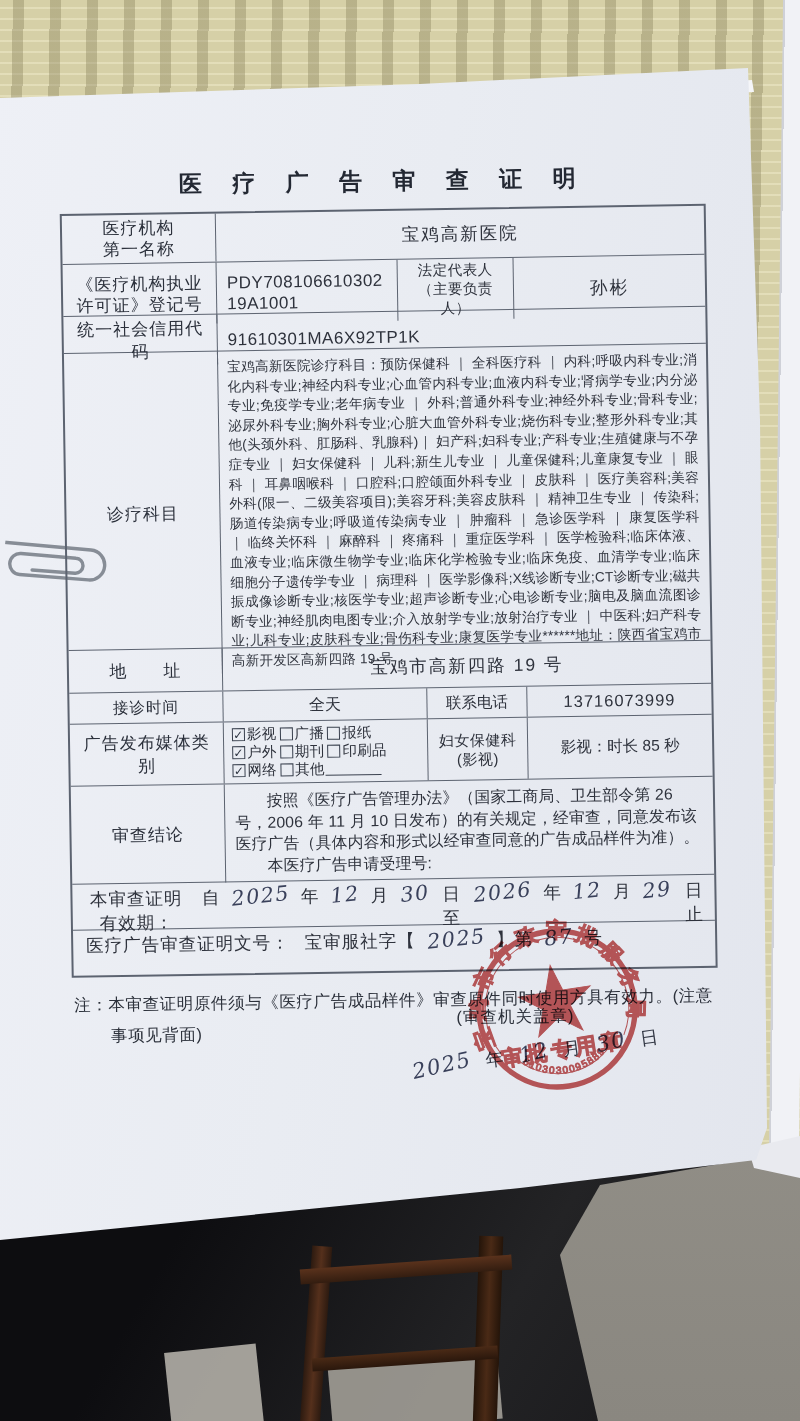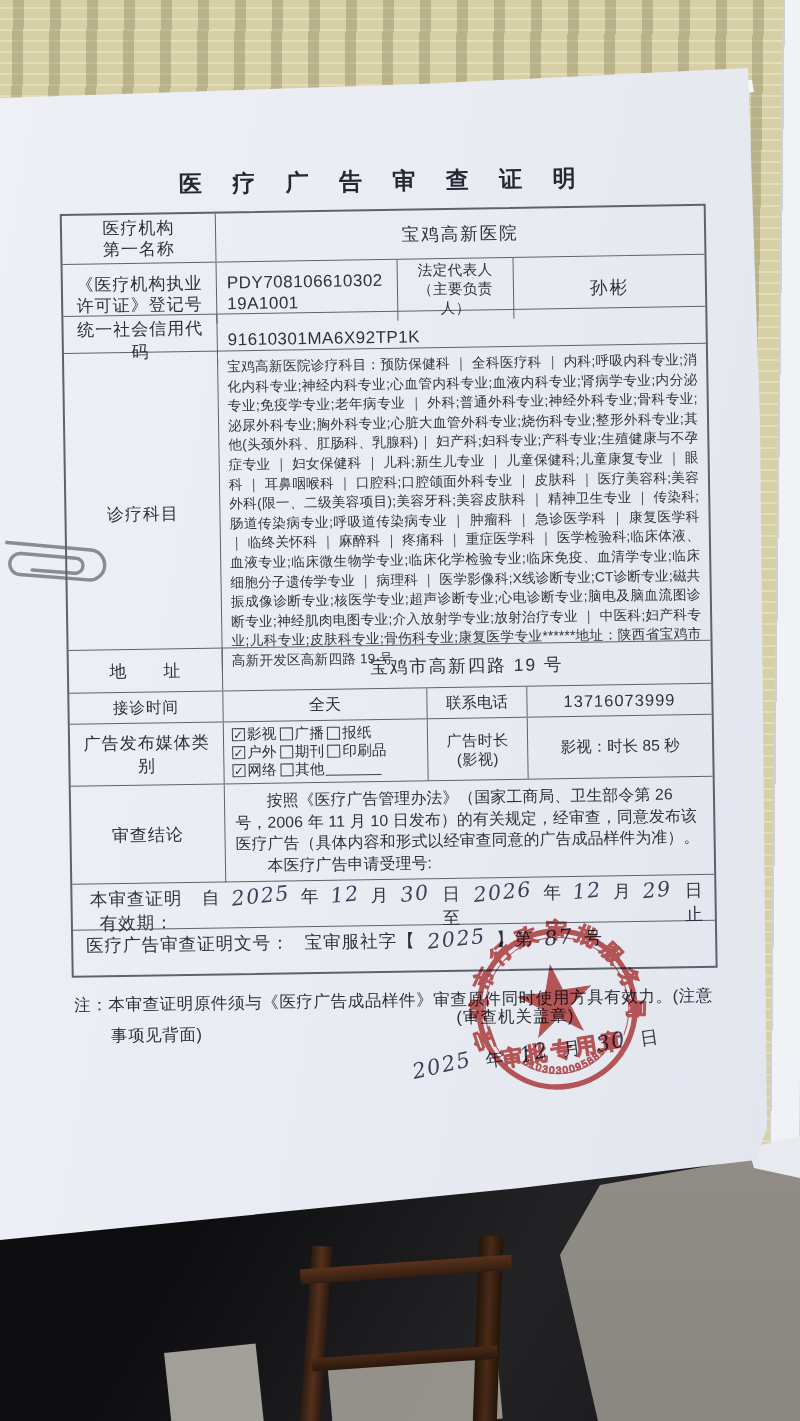--- a/index.html
+++ b/index.html
@@ -226,21 +226,21 @@
               <span>网络</span>
             </span>
             <span class="cb-item">
               <span class="cb-box"></span>
               <span>其他</span>
               <span class="cb-u"></span>
             </span>
           </div>
         </div>
       <div class="cell small-lbl" style="font-size:15px">
-        <span>广告时长</span>
+        <span>妇女保健科</span>
         <span>(影视)</span>
       </div>
       <div class="cell" style="font-size:15.5px">影视：时长 85 秒</div>
     </div>
 
     <div class="row cols-a r8">
       <div class="cell lbl">审查结论</div>
       <div class="cell concl-cell">
         <div class="concl-p">按照《医疗广告管理办法》（国家工商局、卫生部令第 26 号，2006 年 11 月 10 日发布）的有关规定，经审查，同意发布该医疗广告（具体内容和形式以经审查同意的广告成品样件为准）。</div>
         <div class="concl-p">本医疗广告申请受理号:</div>

